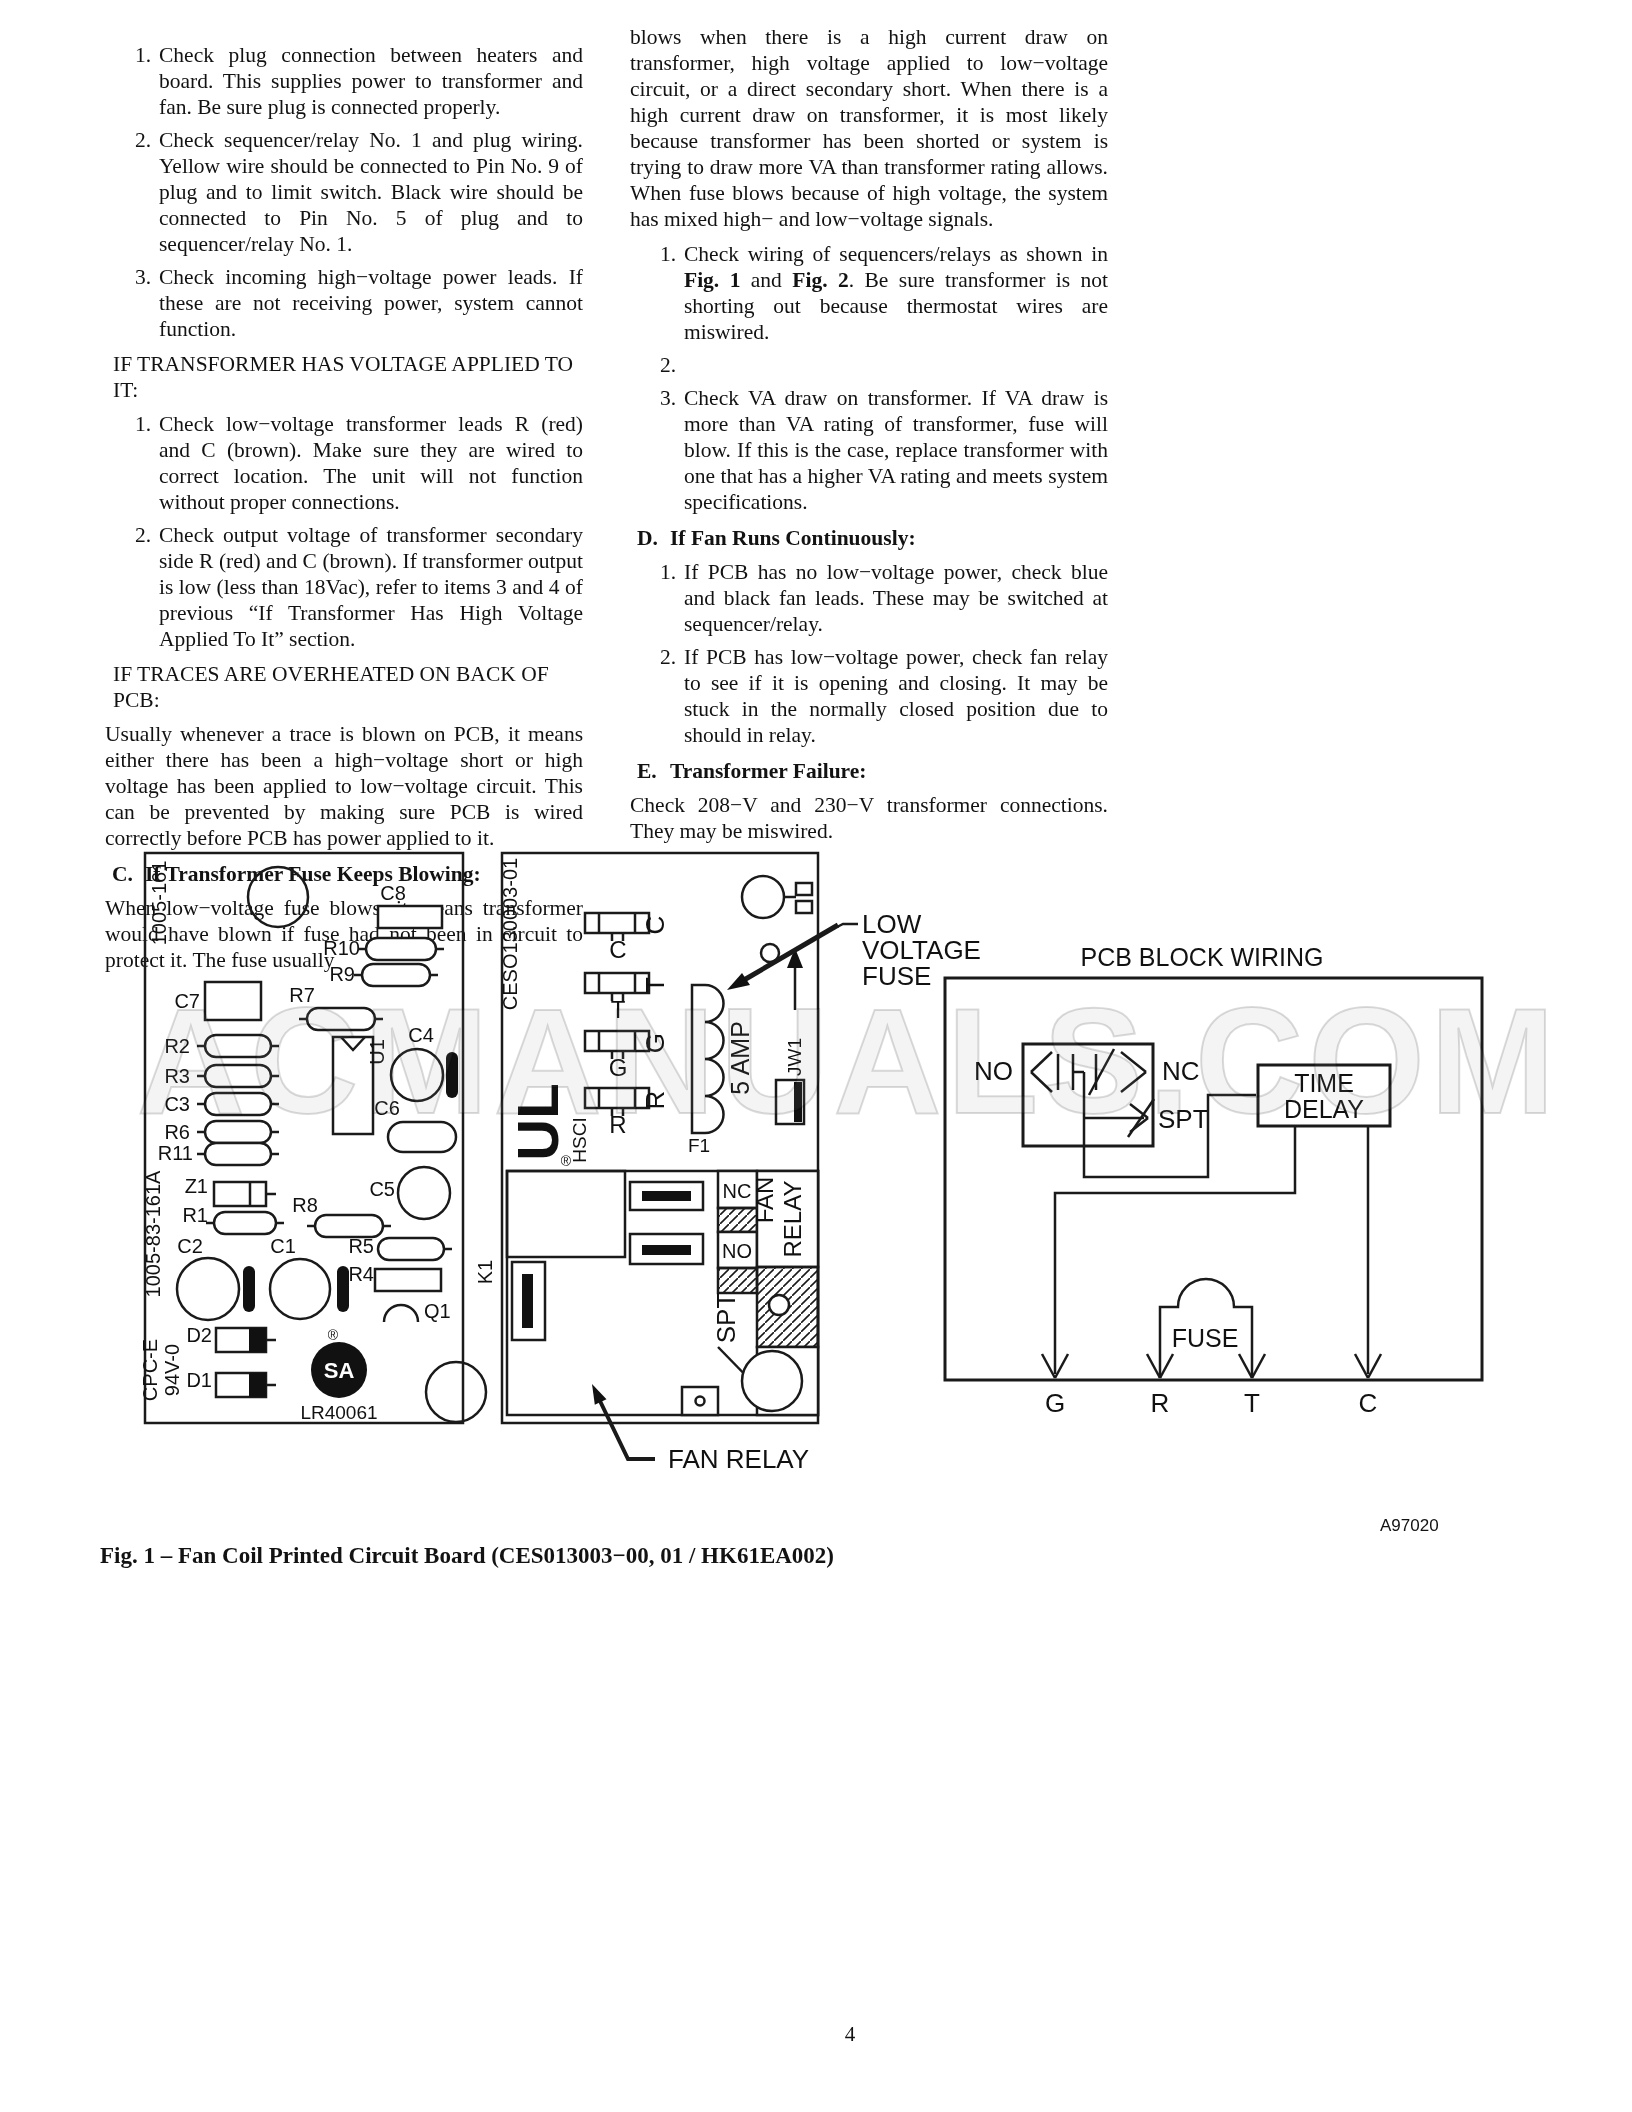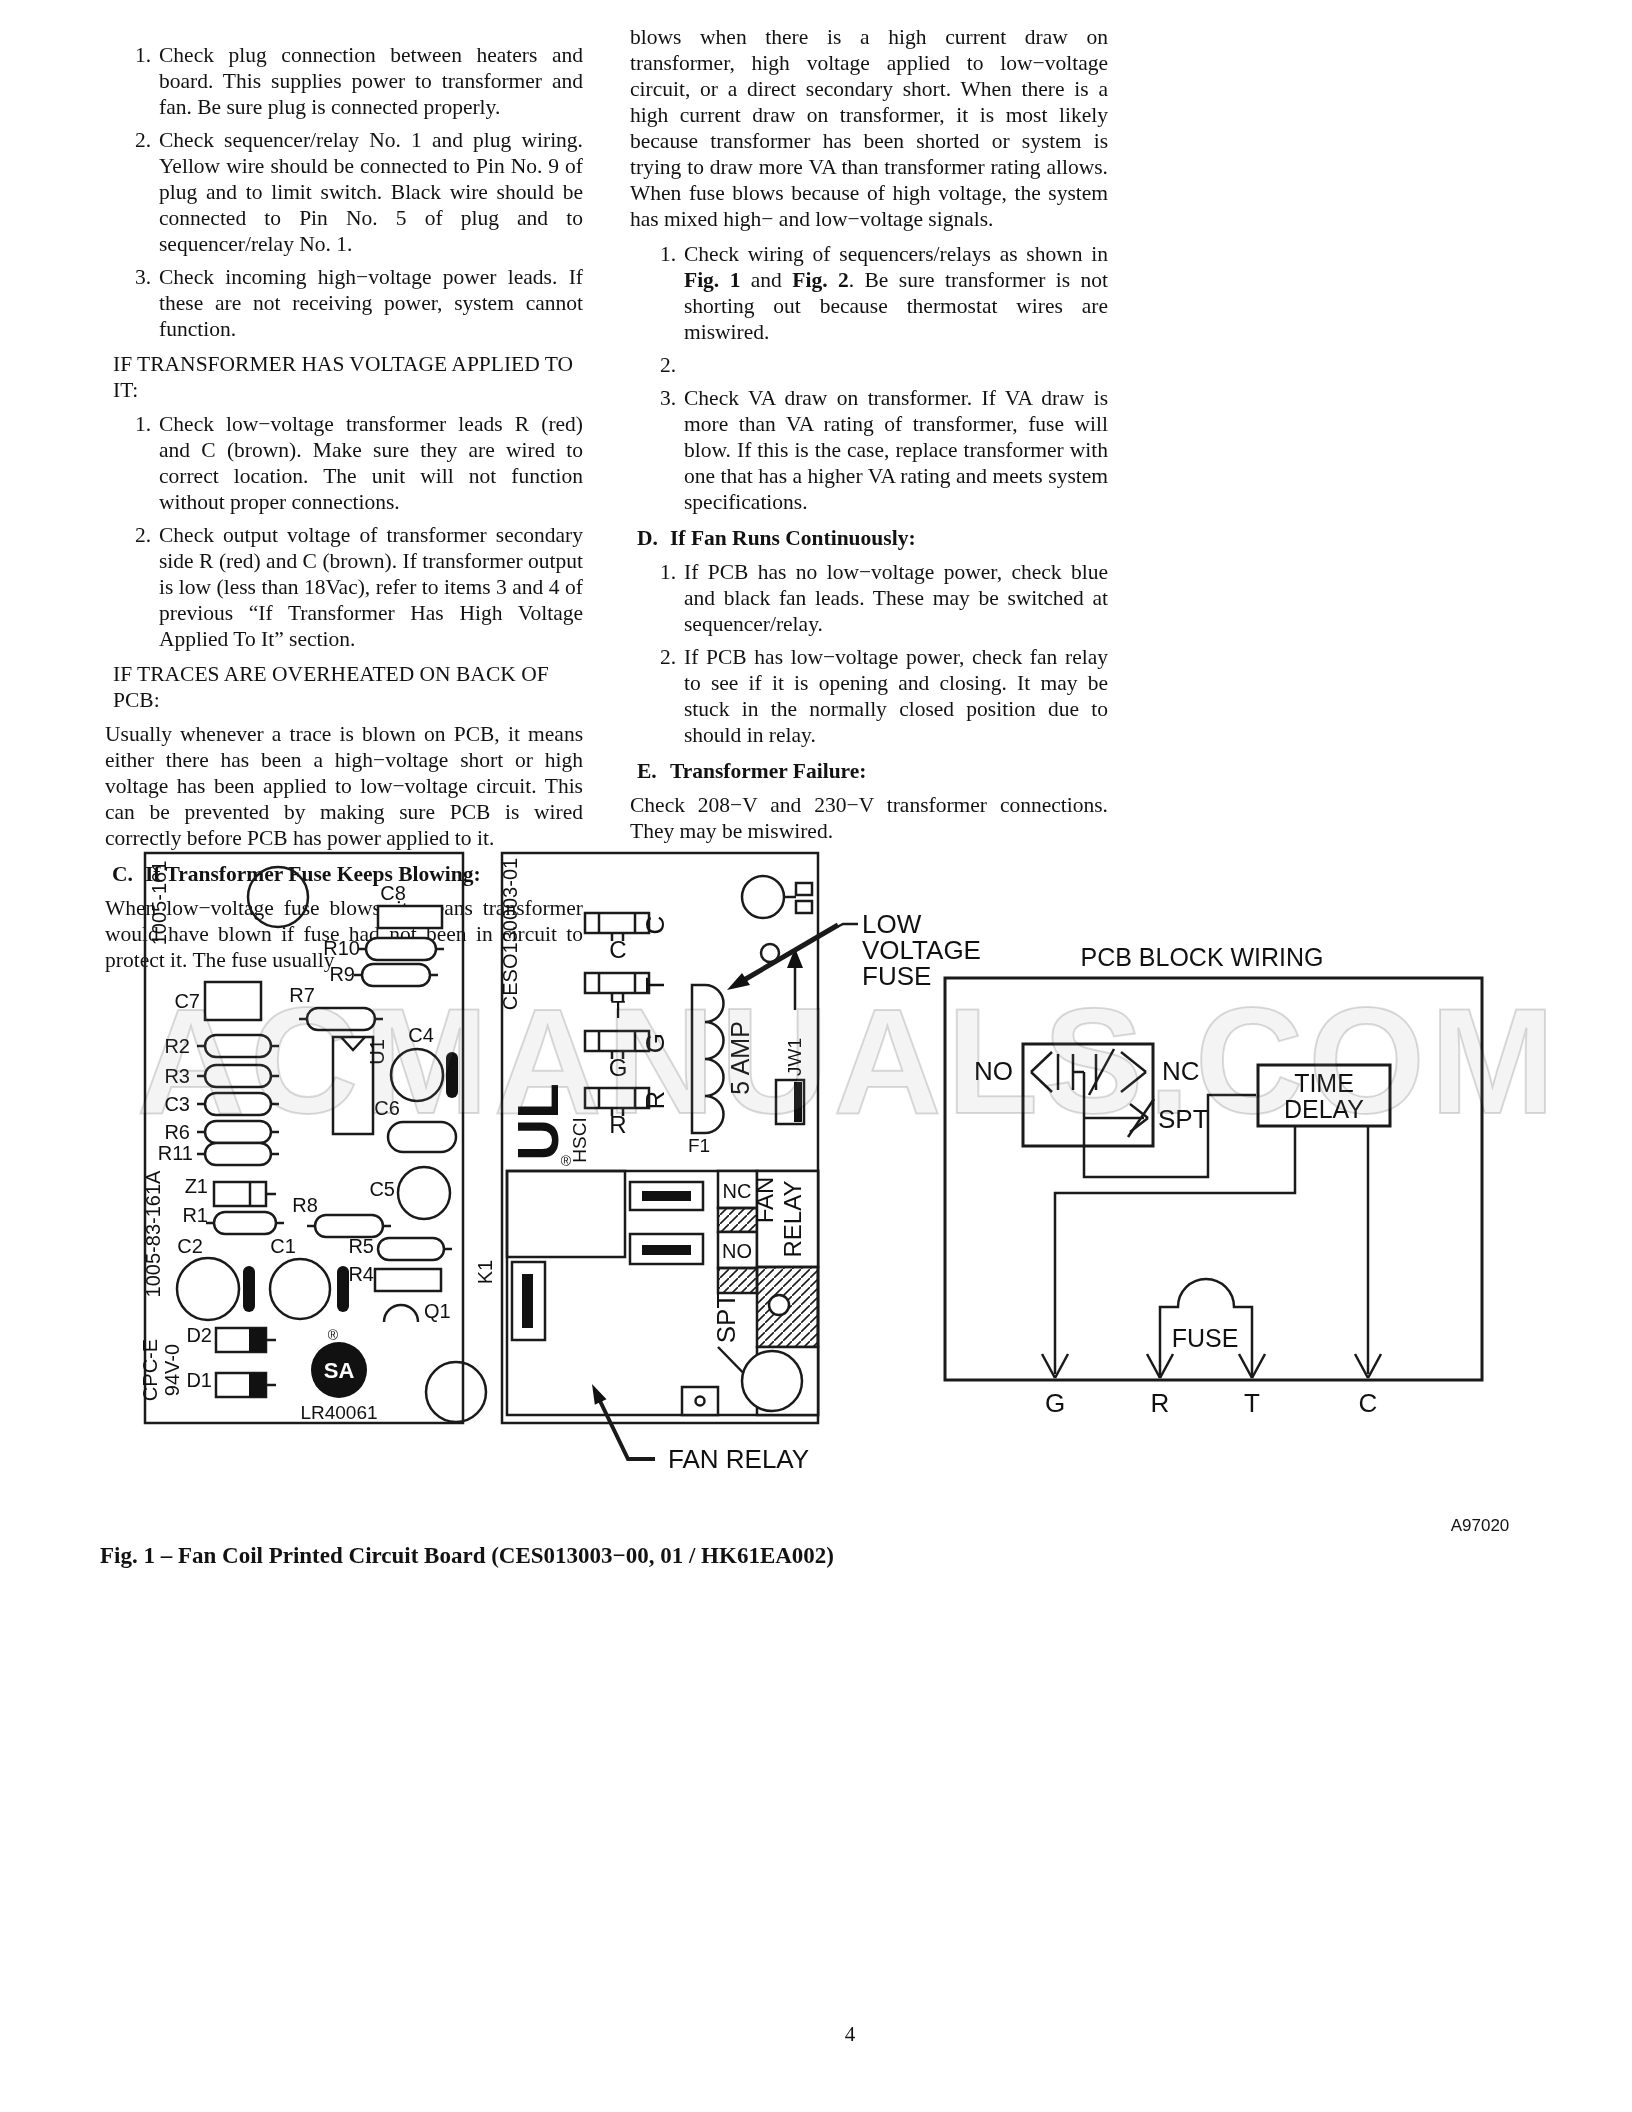--- a/index.html
+++ b/index.html
@@ -12,21 +12,21 @@
   .caps{margin:9px 8px 8px;text-align:left}
   .para{margin:0 0 9px}
   .hd{display:flex;font-weight:bold;margin:10px 0 8px;text-align:left}
   .hd .hl{flex:none;width:33px;padding-left:7px}
   .watermark{position:absolute;left:120px;top:975px;width:1440px;text-align:right;
              font-family:"Liberation Sans",sans-serif;font-weight:bold;font-size:150px;
              letter-spacing:5px;color:rgba(150,150,150,0.10);
              -webkit-text-stroke:2px rgba(0,0,0,0.14);z-index:3;pointer-events:none;white-space:nowrap}
   .caption{position:absolute;left:100px;top:1543px;width:1430px;
            font-weight:bold;font-size:23px}
-  .figref{position:absolute;left:1380px;top:1516px;width:200px;text-align:center;
+  .figref{position:absolute;left:1380px;top:1516px;width:200px;text-align:left;
           font-family:"Liberation Sans",sans-serif;font-size:17px}
   .pagenum{position:absolute;left:0;top:2022px;width:1700px;text-align:center;font-size:21px}
   svg.fig{position:absolute;left:0;top:0;z-index:2}
   svg .ln{stroke:#1a1a1a;stroke-width:2.5;fill:none}
   svg .ln3{stroke:#1a1a1a;stroke-width:3;fill:none}
   svg .lnw{stroke:#1a1a1a;stroke-width:2.5;fill:#fff}
   svg .fillk{fill:#111;stroke:none}
   svg .hatchf{fill:url(#hatch);stroke:#1a1a1a;stroke-width:2.5}
   svg text{font-family:"Liberation Sans",sans-serif;fill:#111;stroke:none}
   svg .t14{font-size:14px}.t19{font-size:19px}.t20{font-size:20px}.t24{font-size:24px}

